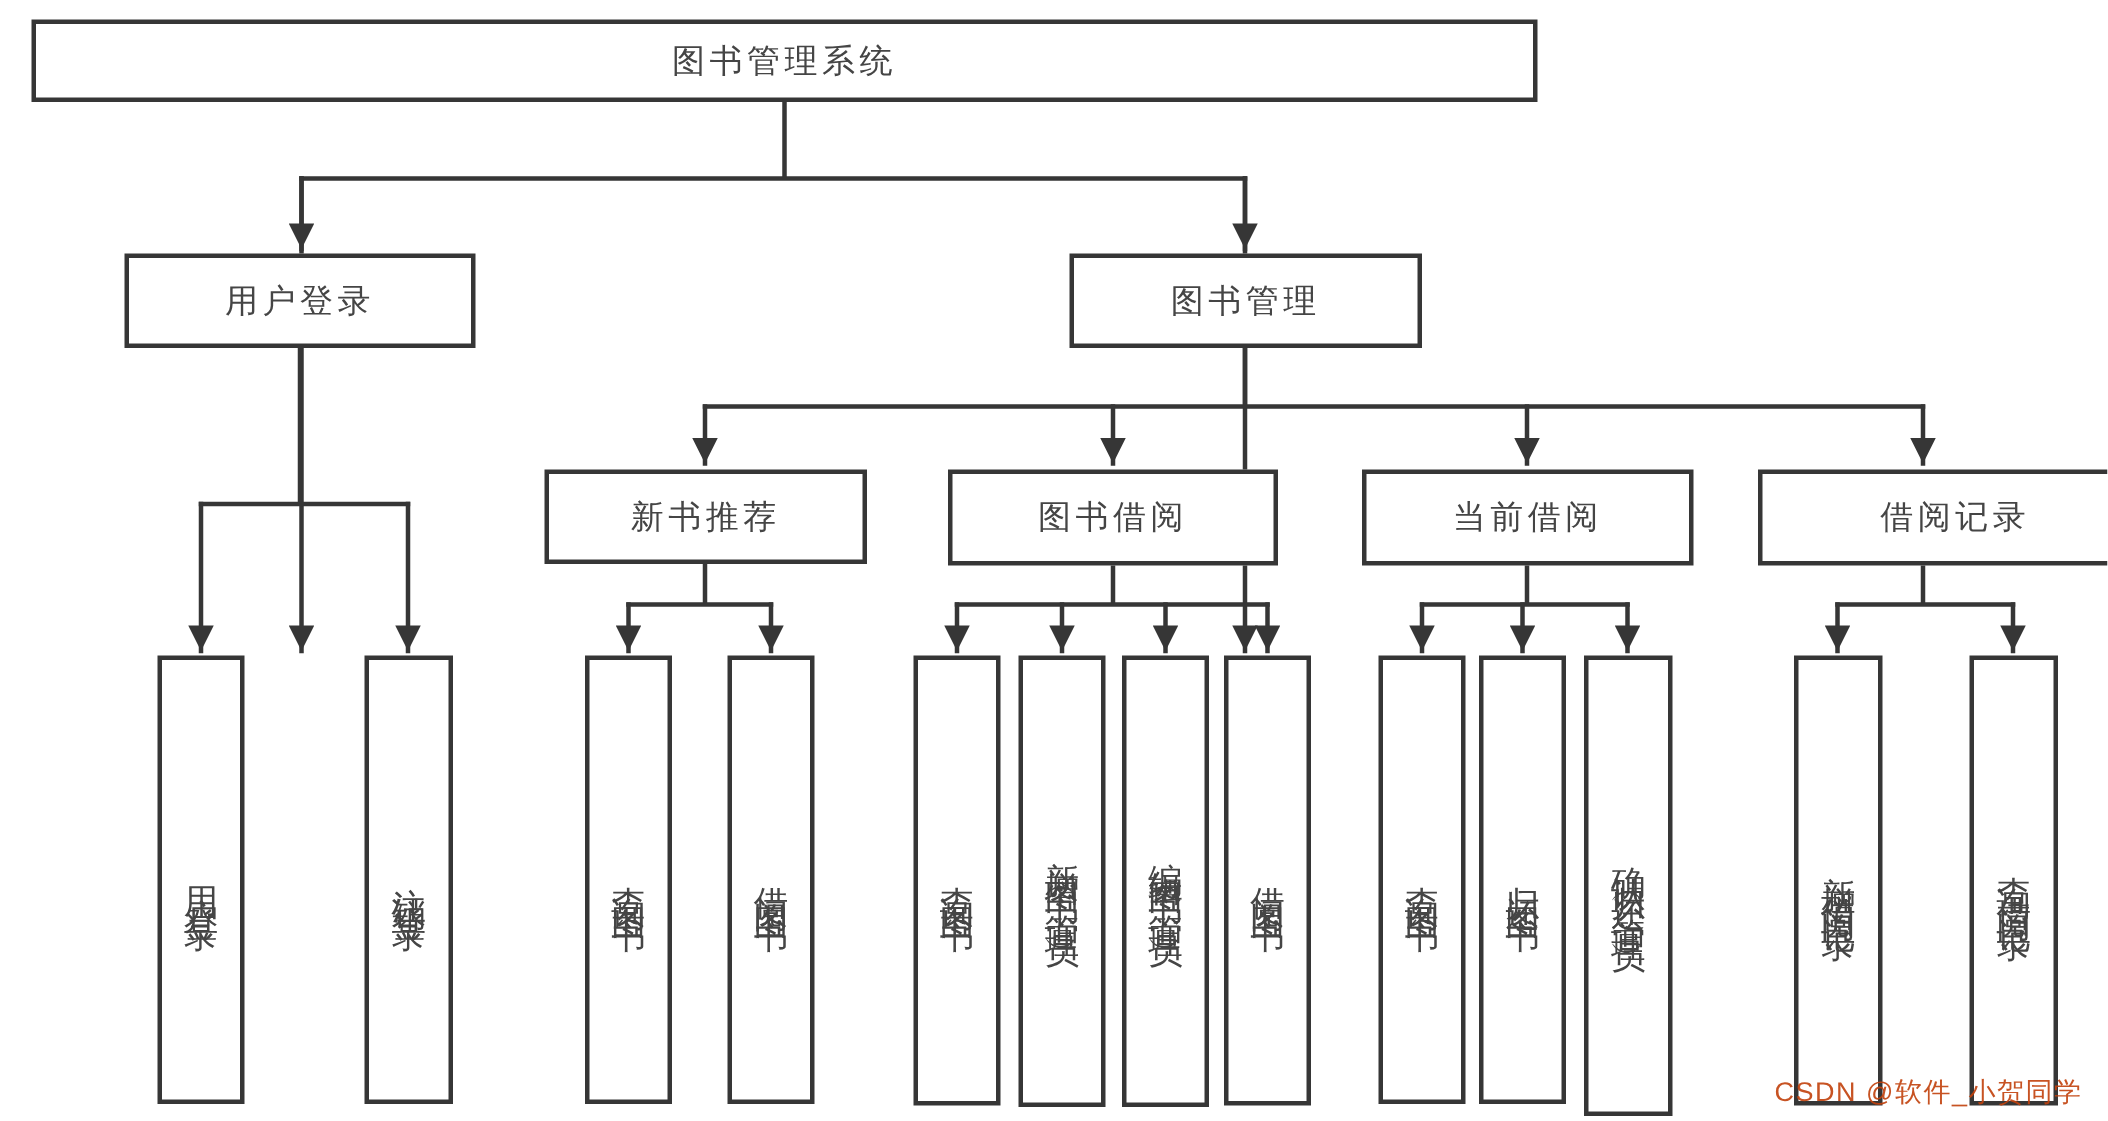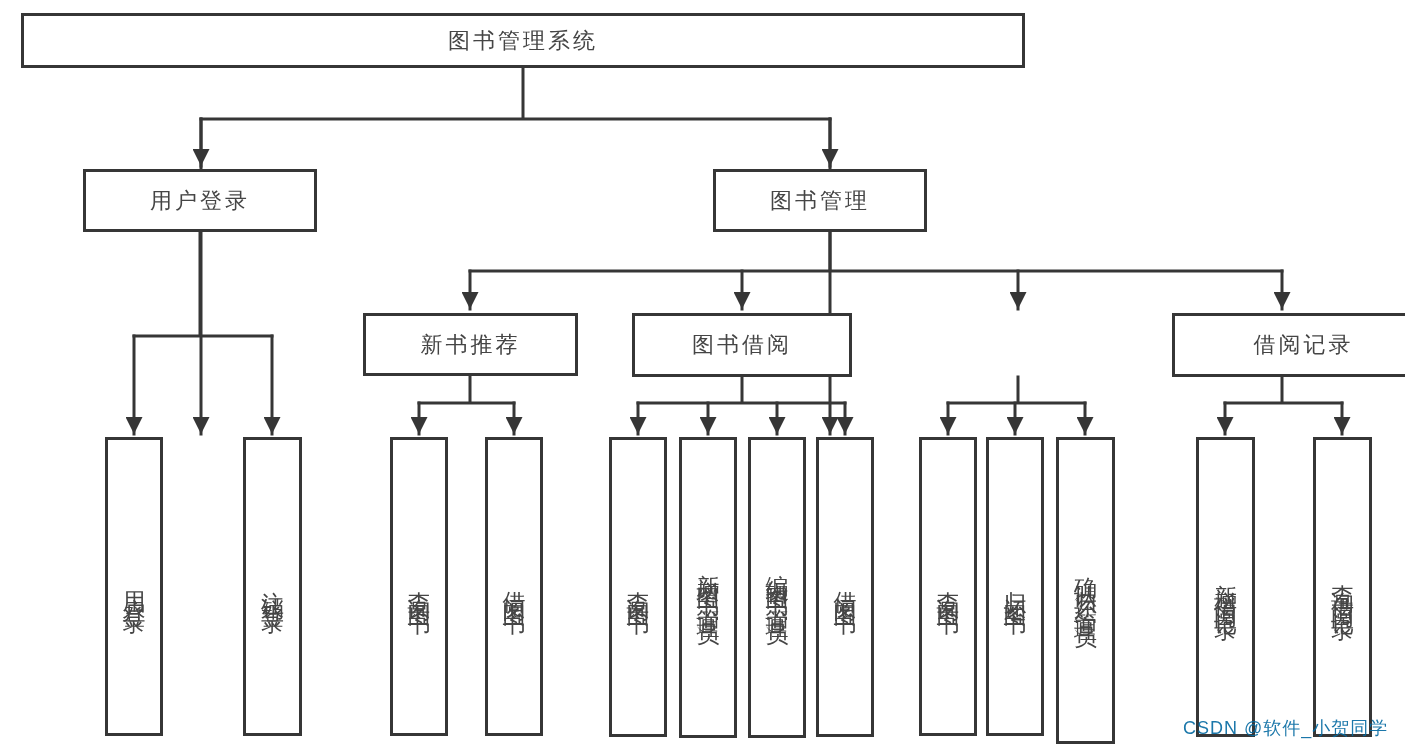--- a/index.html
+++ b/index.html
@@ -37,21 +37,21 @@
     letter-spacing:7px;
     line-height:1;
     color:#454545;
   }
   .watermark{
     position:absolute;
     left:1183px;top:716px;
     z-index:10;
     font-size:18px;
     letter-spacing:1px;
-    color:#0369a1;
+    color:#c2410c;
     opacity:.9;
     white-space:nowrap;
   }
 </style>
 </head>
 <body>
 
 <div class="canvas">
 
   <svg class="connector-layer" width="1405" height="747" viewBox="0 0 1405 747">
@@ -115,29 +115,32 @@
     </g>
   </svg>
 
   <div class="box h" style="left:21px;top:13px;width:1004px;height:55px">
     <span>图书管理系统</span>
   </div>
 
   <div class="box h" style="left:83px;top:169px;width:234px;height:63px">
     <span>用户登录</span>
   </div>
-  <div class="box h" style="left:713px;top:169px;width:214px;height:63px">
+  <div class="box h" style="left:713px;top:169px;width:235px;height:63px">
     <span>图书管理</span>
   </div>
 
   <div class="box h" style="left:632px;top:313px;width:220px;height:64px">
     <span>图书借阅</span>
   </div>
   <div class="box h" style="left:363px;top:313px;width:215px;height:63px">
     <span>新书推荐</span>
+  </div>
+  <div class="box h" style="left:908px;top:313px;width:221px;height:64px">
+    <span>当前借阅</span>
   </div>
   <div class="box h" style="left:1172px;top:313px;width:263px;height:64px">
     <span>借阅记录</span>
   </div>
 
   <div class="box v" style="left:105px;top:437px;width:58px;height:299px">
     <span>用户登录</span>
   </div>
   <div class="box v" style="left:243px;top:437px;width:59px;height:299px">
     <span>注销登录</span>

